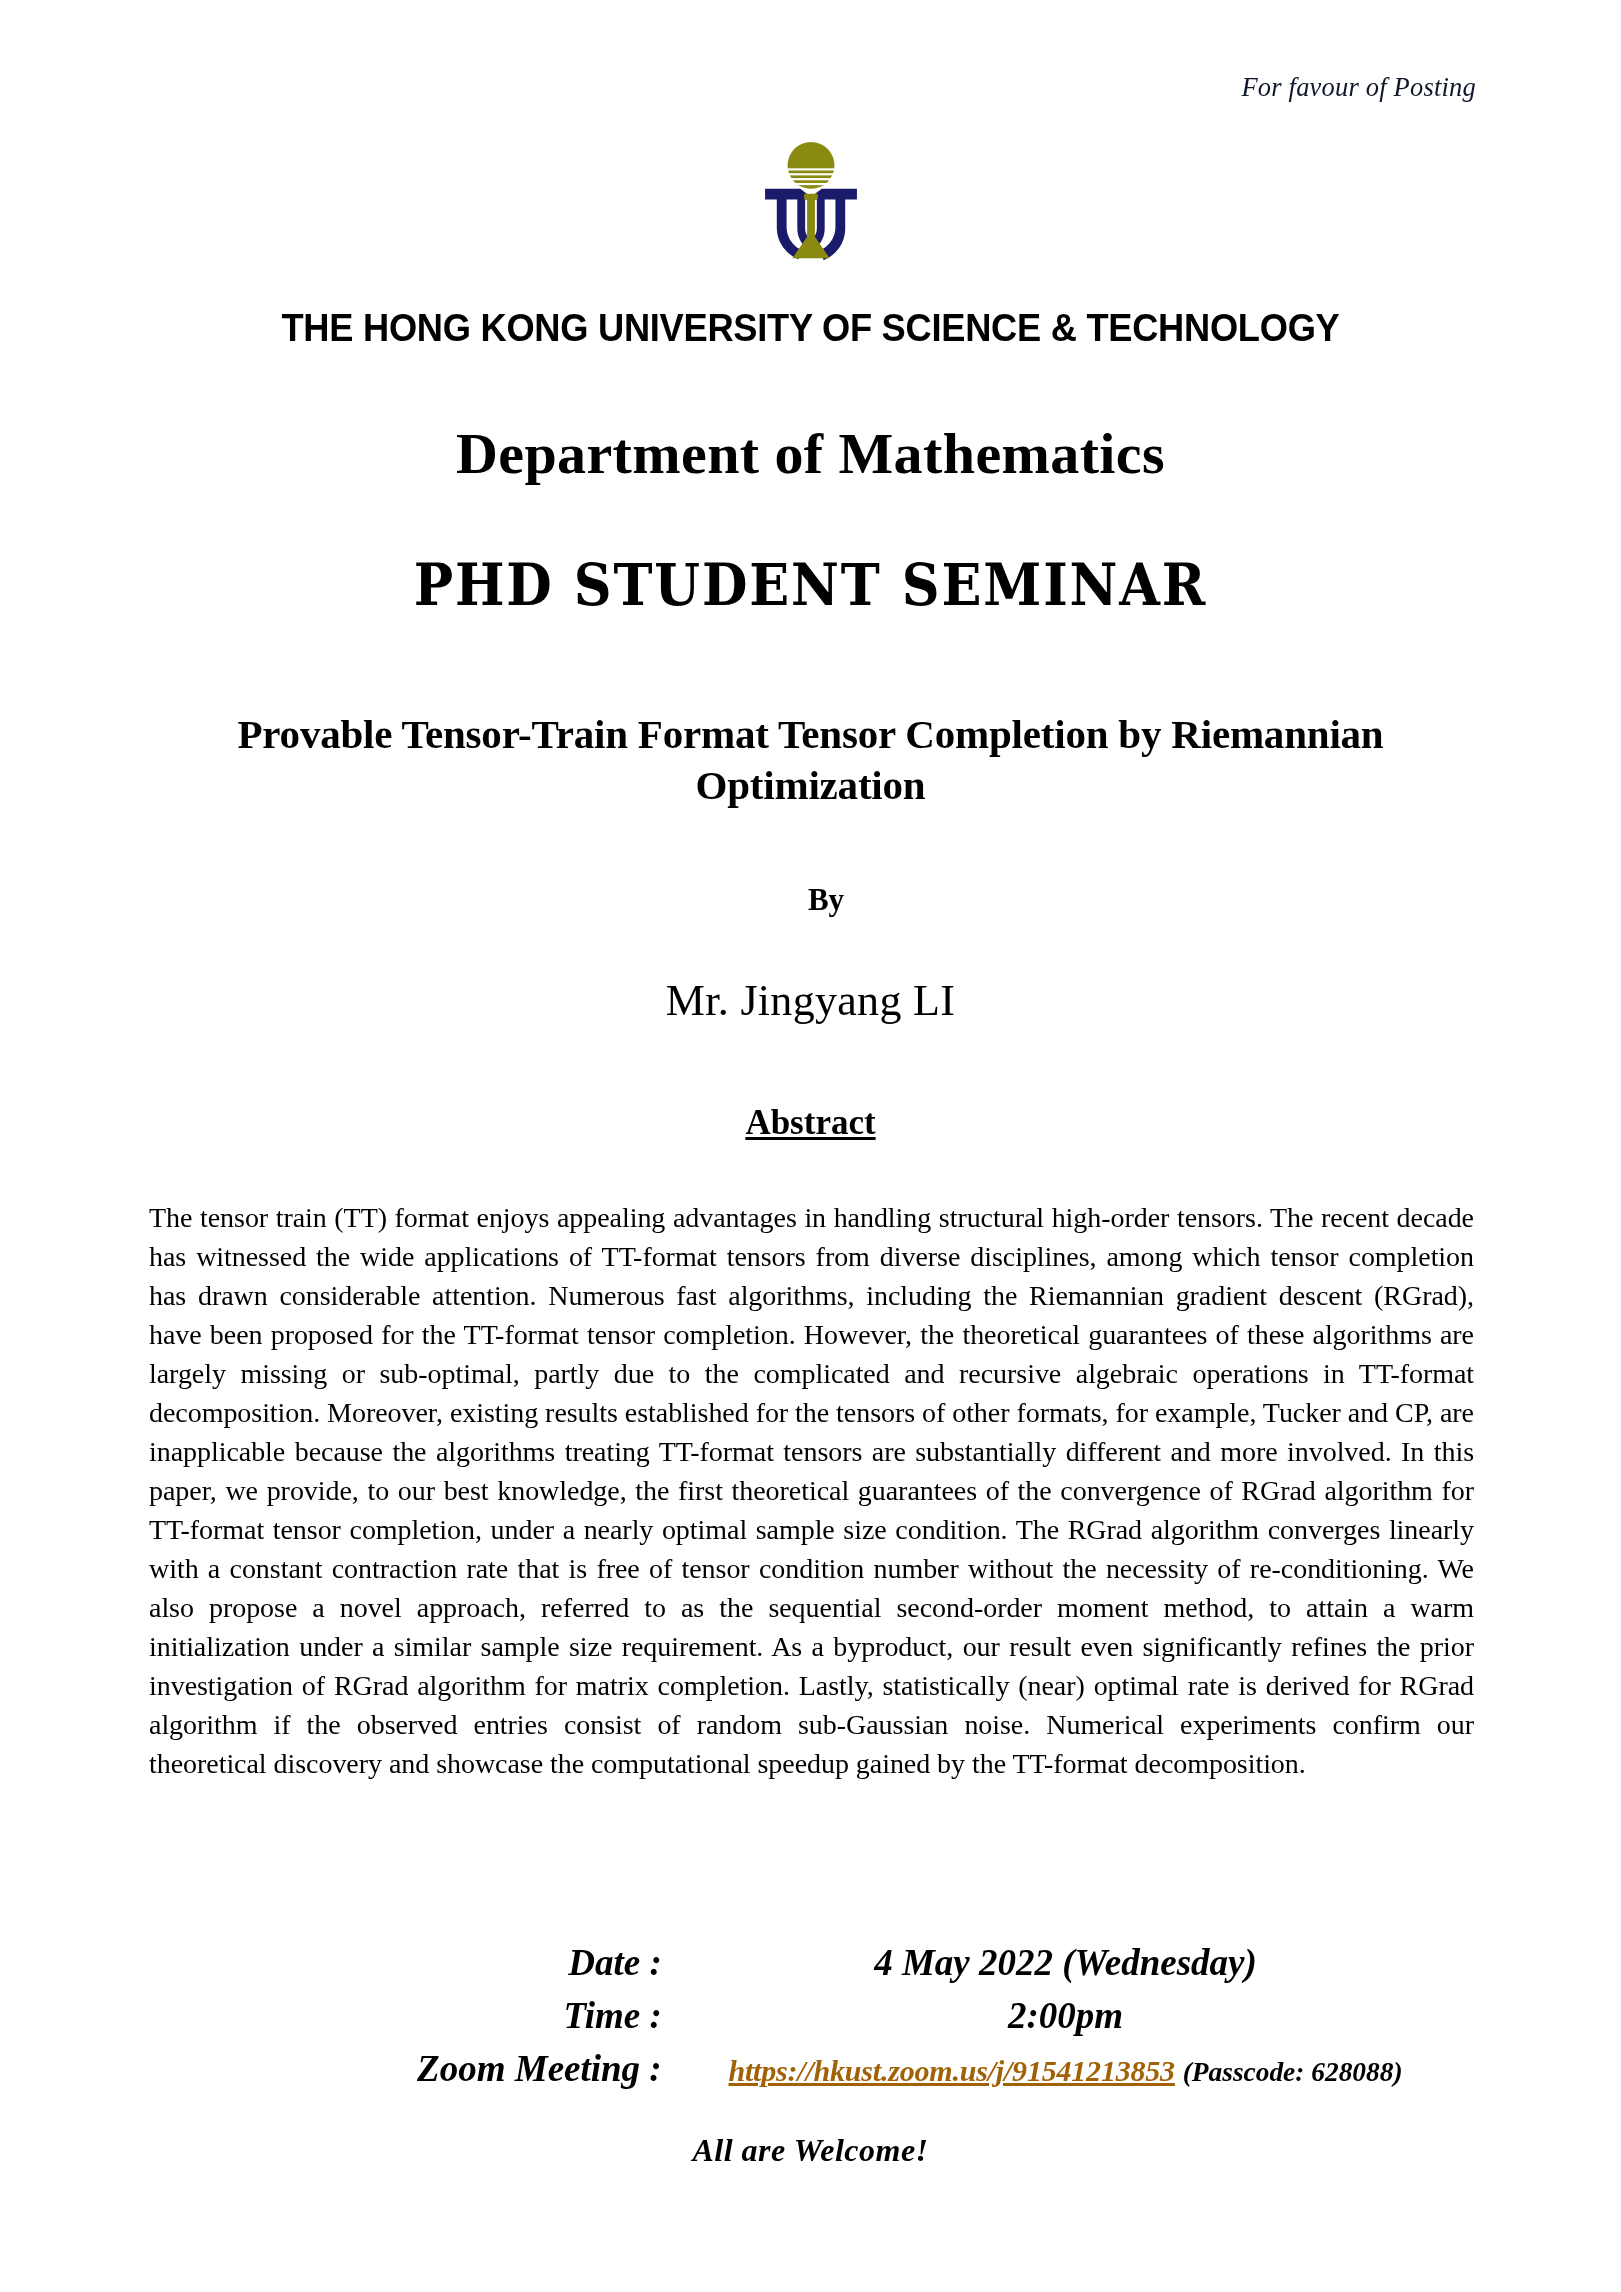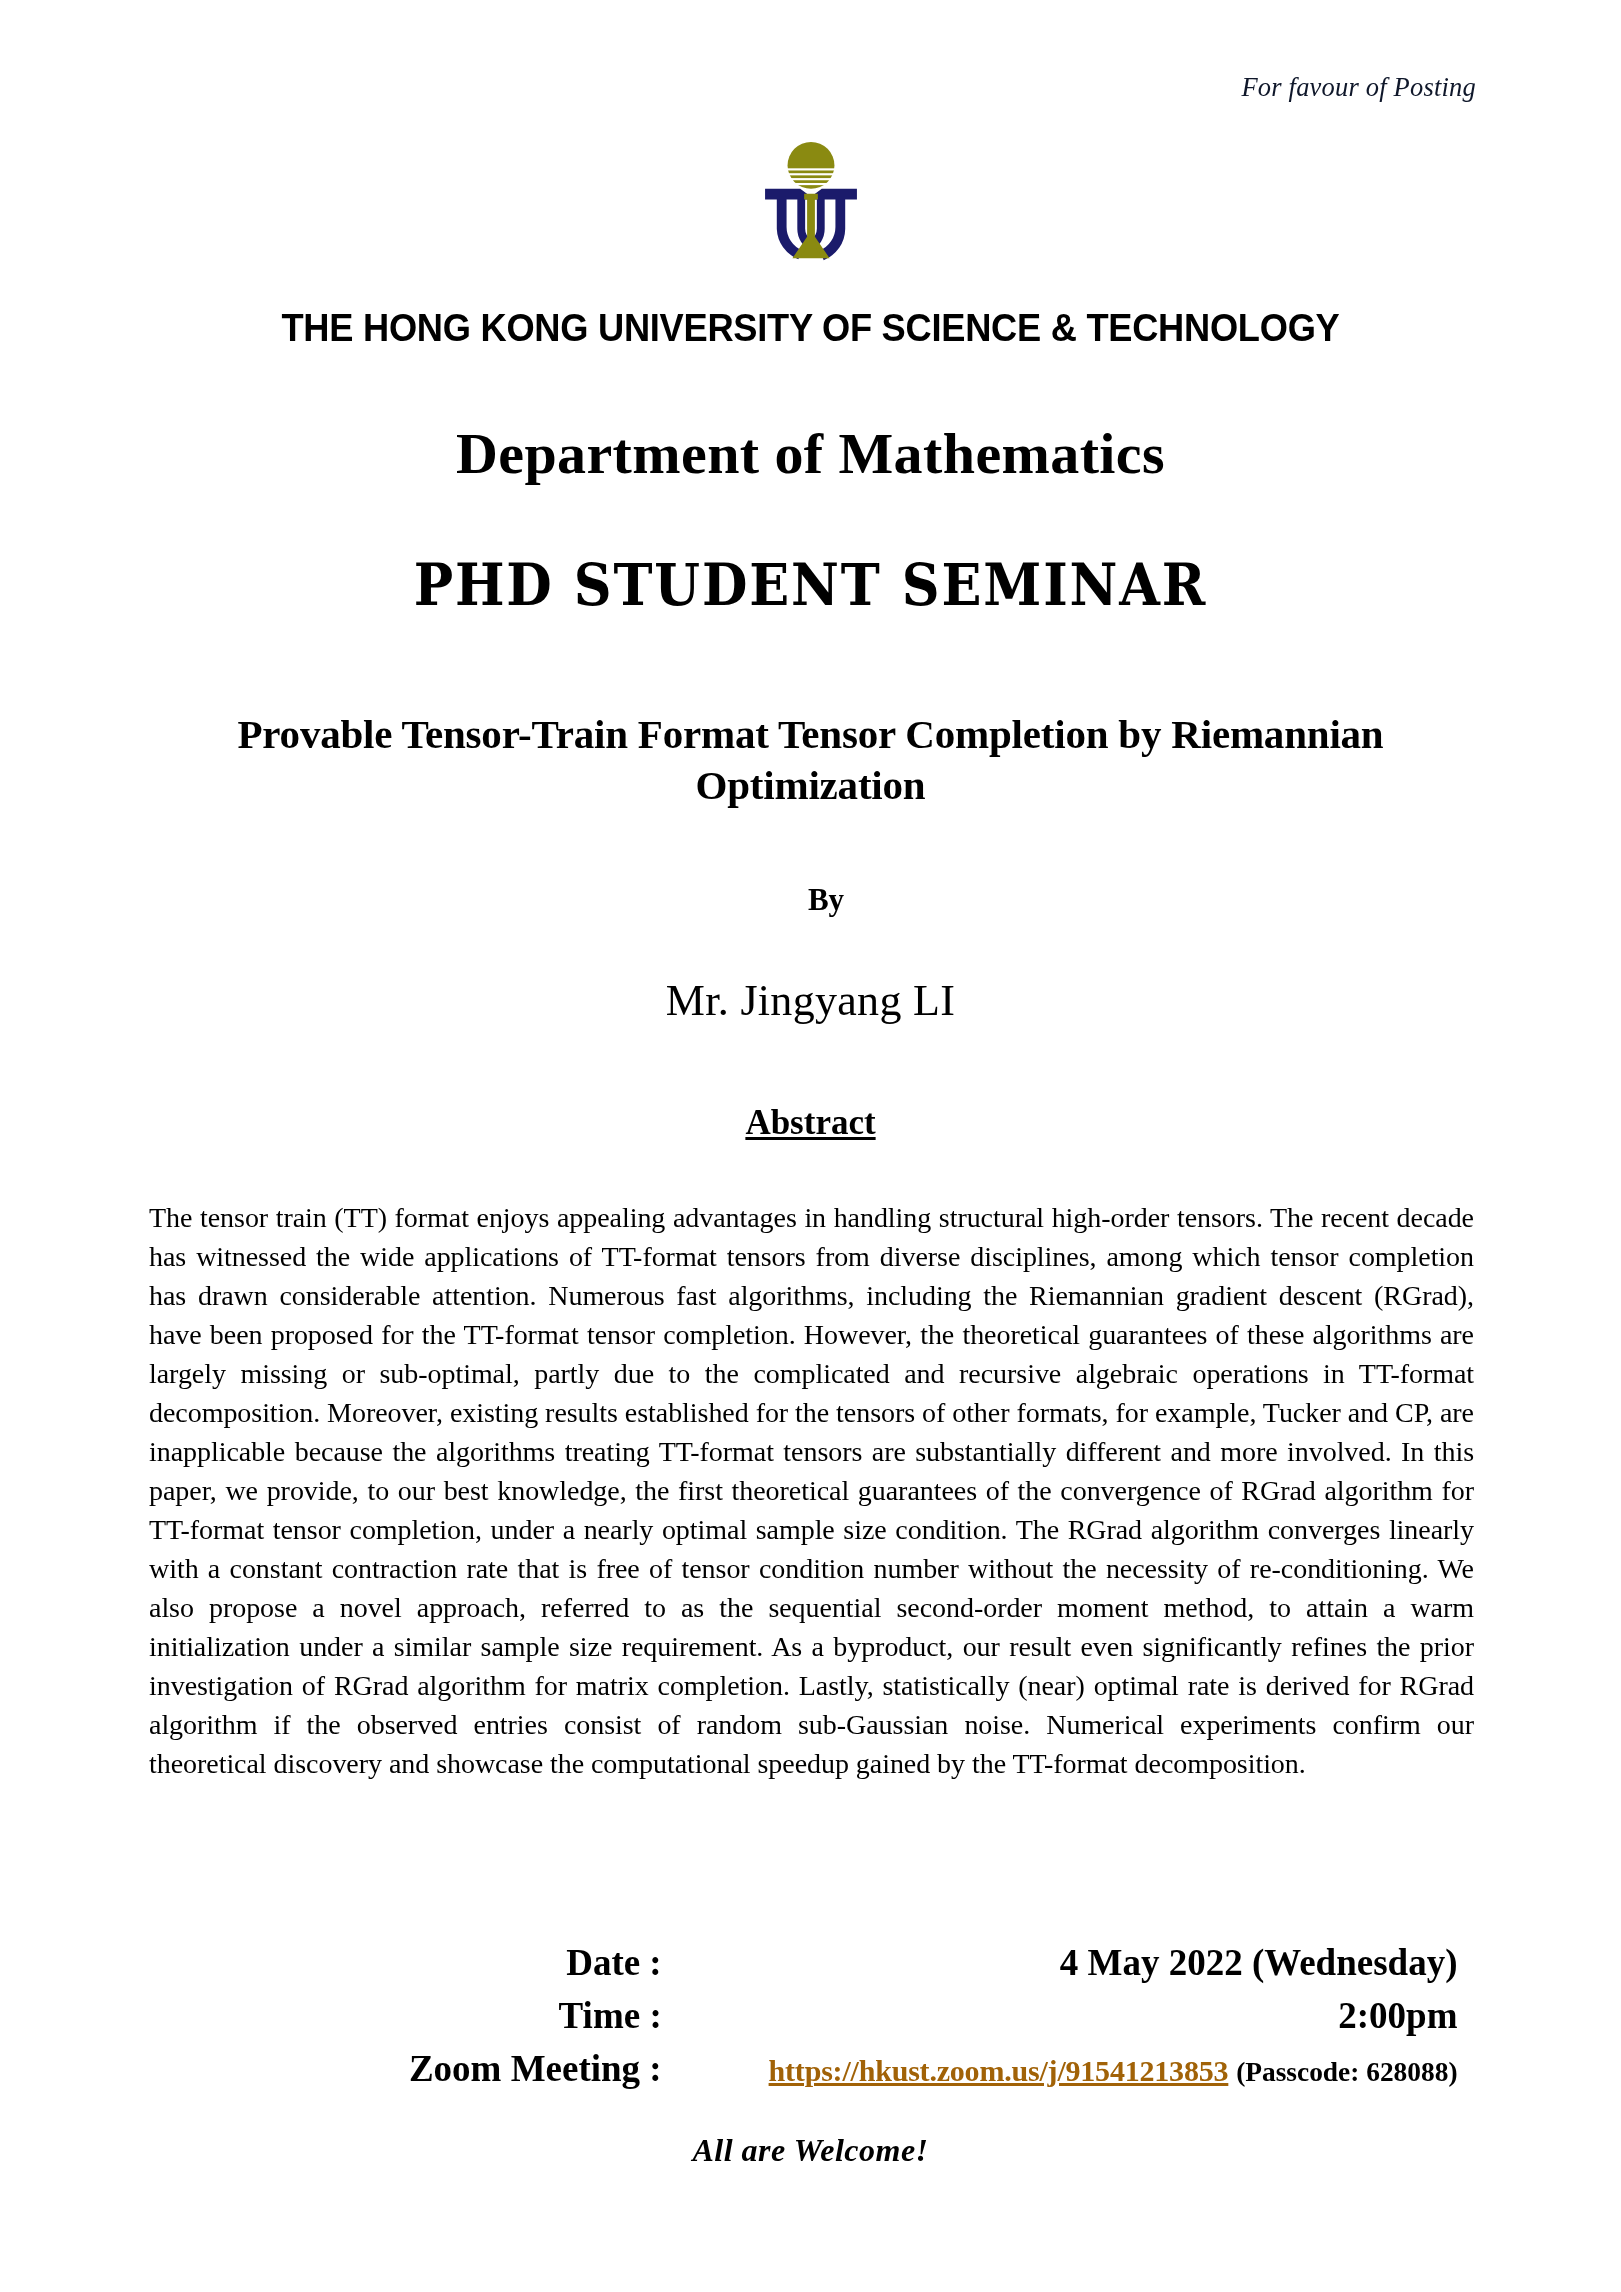--- a/index.html
+++ b/index.html
@@ -161,30 +161,31 @@
     right: 0;
   }
   .detail-row {
     display: flex;
     align-items: baseline;
     justify-content: center;
     font-weight: bold;
     font-size: 37px;
     line-height: 53px;
     white-space: nowrap;
+    font-style: italic;
   }
   .detail-label {
     width: 510px;
     text-align: right;
     padding-right: 11.8px;
     box-sizing: border-box;
   }
   .detail-value {
     width: 784px;
-    text-align: right;
+    text-align: center;
   }
   .detail-row.zoom-row {
     font-size: 37px;
   }
   .zoom-link {
     color: #a16207;
     text-decoration: underline;
     font-size: 30px;
     font-weight: bold;
     letter-spacing: -0.2px;

